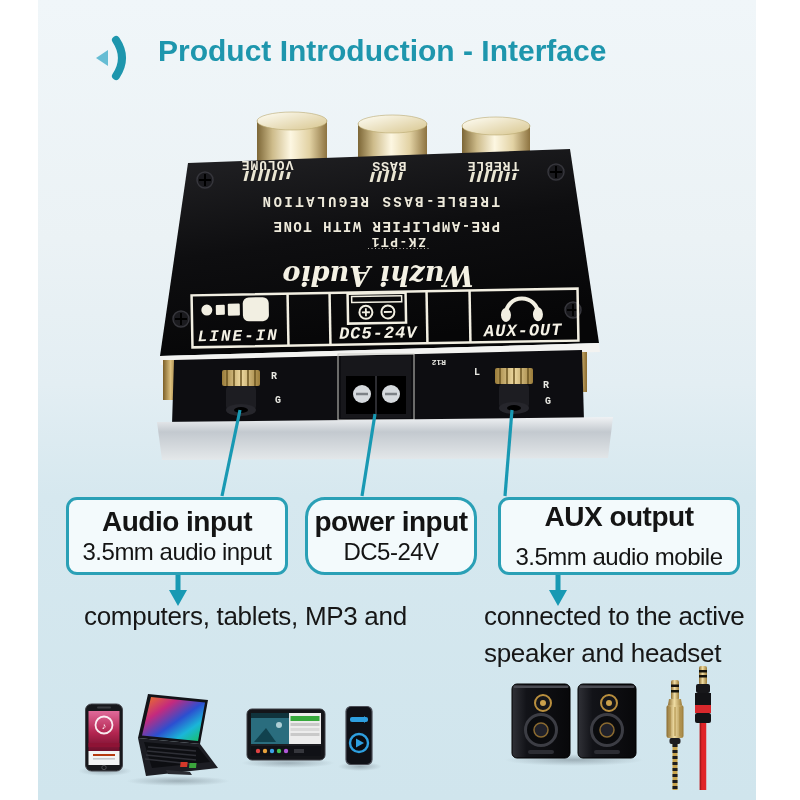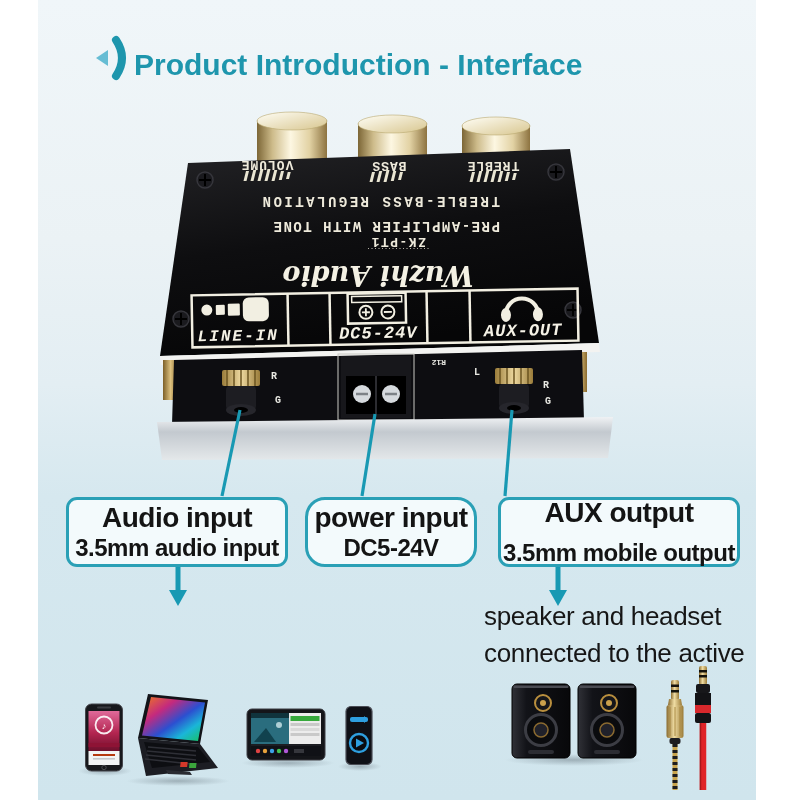--- a/index.html
+++ b/index.html
@@ -1,27 +1,27 @@
 <!DOCTYPE html>
 <html><head>
 <meta charset="utf-8">
 <style>
   html,body{margin:0;padding:0;}
   body{width:800px;height:800px;position:relative;overflow:hidden;background:#ffffff;
        font-family:"Liberation Sans","DejaVu Sans",sans-serif;}
   .panel{position:absolute;left:38px;top:0;width:718px;height:800px;
          background:linear-gradient(180deg,#f0f6f9 0%,#ebf2f5 30%,#e3eef3 48%,#d6e8ef 62%,#d0e5ed 100%);}
-  .header{position:absolute;left:94px;top:34px;display:flex;align-items:flex-end;gap:0;z-index:3;}
+  .header{position:absolute;left:94px;top:34px;display:flex;align-items:flex-start;gap:24px;z-index:3;}
   .title{font-size:30px;font-weight:bold;color:#1e96ad;letter-spacing:0px;}
   .board-svg{position:absolute;left:0;top:0;z-index:1;}
-  .callout{position:absolute;top:497px;height:70px;box-sizing:border-box;z-index:2;
+  .callout{position:absolute;top:497px;height:78px;box-sizing:border-box;z-index:2;
            border:3px solid #2aa0b6;border-radius:11px;background:#f3fafc;
            display:flex;flex-direction:column;align-items:center;justify-content:center;}
   .callout .c-title{font-size:28px;font-weight:bold;color:#141414;line-height:32px;letter-spacing:-0.5px;}
-  .callout .c-sub{font-size:24px;font-weight:bold;color:#141414;line-height:28px;letter-spacing:-0.5px;}
+  .callout .c-sub{font-size:24px;font-weight:normal;color:#141414;line-height:28px;letter-spacing:-0.5px;}
   #callout-1{left:66px;width:222px;}
   #callout-2{left:305px;width:172px;border-radius:20px;}
   #callout-3{left:498px;width:242px;gap:10px;}
   .desc{position:absolute;z-index:2;color:#161616;font-size:26px;line-height:37px;letter-spacing:-0.3px;}
   #desc-left{left:84px;top:598px;}
   #desc-right{left:484px;top:598px;}
   .dev{position:absolute;z-index:2;}
   .shadow{position:absolute;z-index:1;background:radial-gradient(ellipse at center,rgba(30,40,50,0.28) 0%,rgba(30,40,50,0) 70%);}
   .silk{font-family:"Liberation Mono","DejaVu Sans Mono",monospace;font-weight:bold;fill:#eeeadb;}
   .brand{font-family:"DejaVu Serif","Liberation Serif",serif;font-style:italic;font-weight:bold;fill:#f4f1e4;}
@@ -241,28 +241,29 @@
   <div class="callout" id="callout-1">
     <div class="c-title">Audio input</div>
     <div class="c-sub">3.5mm audio input</div>
   </div>
   <div class="callout" id="callout-2">
     <div class="c-title">power input</div>
     <div class="c-sub">DC5-24V</div>
   </div>
   <div class="callout" id="callout-3">
     <div class="c-title">AUX output</div>
-    <div class="c-sub">3.5mm mobile output</div>
+    <div class="c-sub">3.5mm audio mobile</div>
   </div>
 
   <div class="desc" id="desc-left">
+    <div>computers, tablets, MP3 and</div>
   </div>
   <div class="desc" id="desc-right">
+    <div>connected to the active</div>
     <div>speaker and headset</div>
-    <div>connected to the active</div>
   </div>
 
   <div class="shadow" style="left:78px;top:766px;width:54px;height:10px;"></div>
   <div class="shadow" style="left:126px;top:776px;width:104px;height:10px;"></div>
   <div class="shadow" style="left:241px;top:758px;width:94px;height:10px;"></div>
   <div class="shadow" style="left:338px;top:762px;width:44px;height:9px;"></div>
   <div class="shadow" style="left:504px;top:754px;width:140px;height:12px;"></div>
 
   <svg class="dev" style="left:84px;top:703px;" width="40" height="70" viewBox="0 0 40 70">
     <defs>

